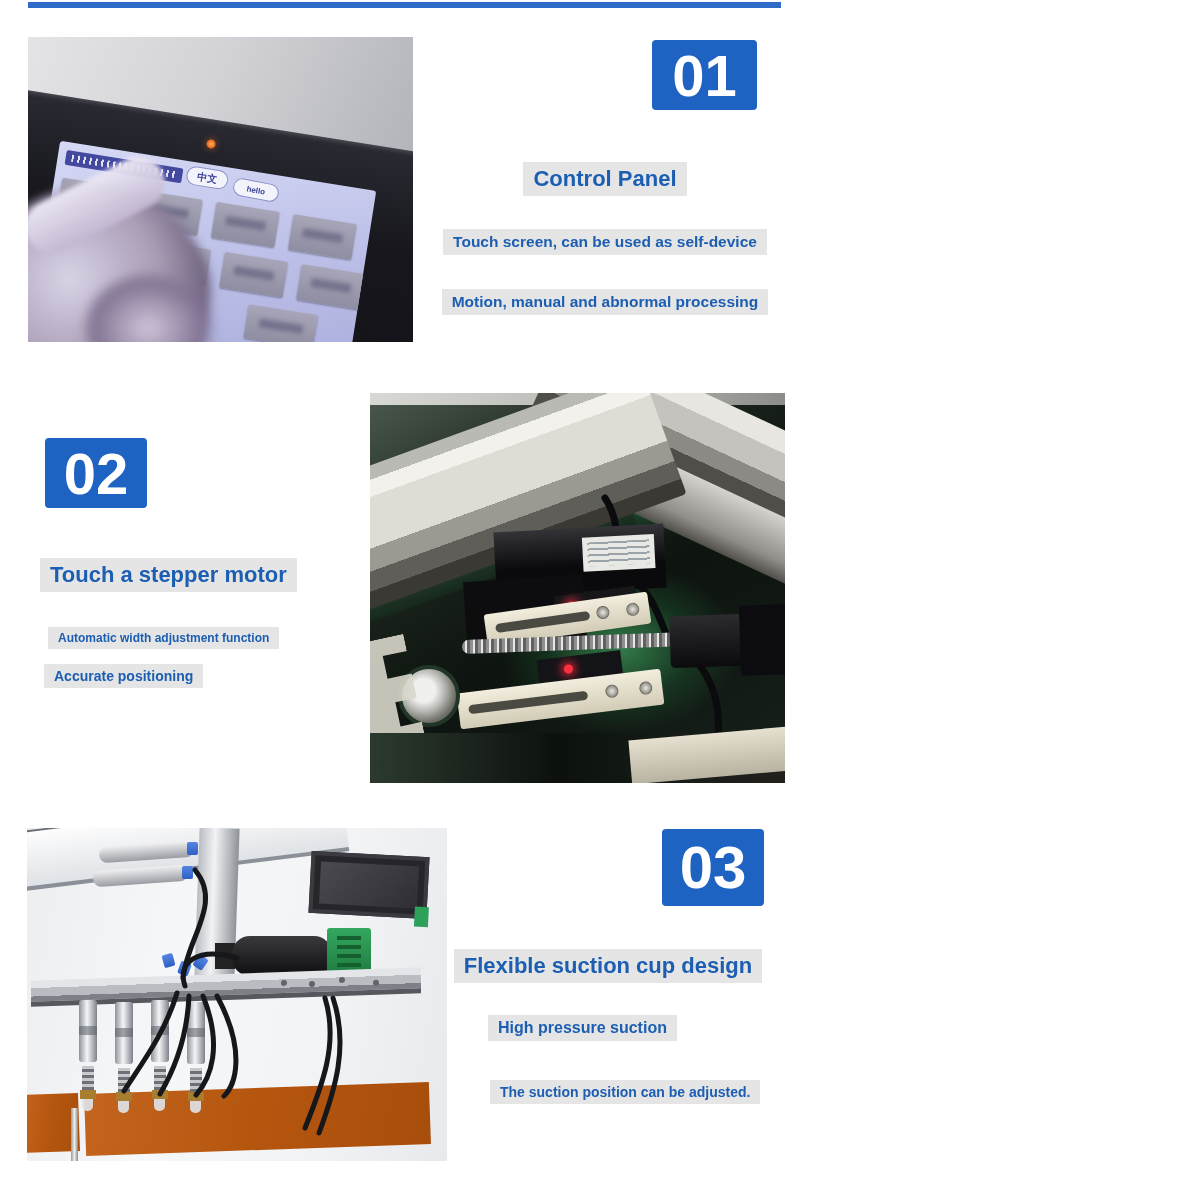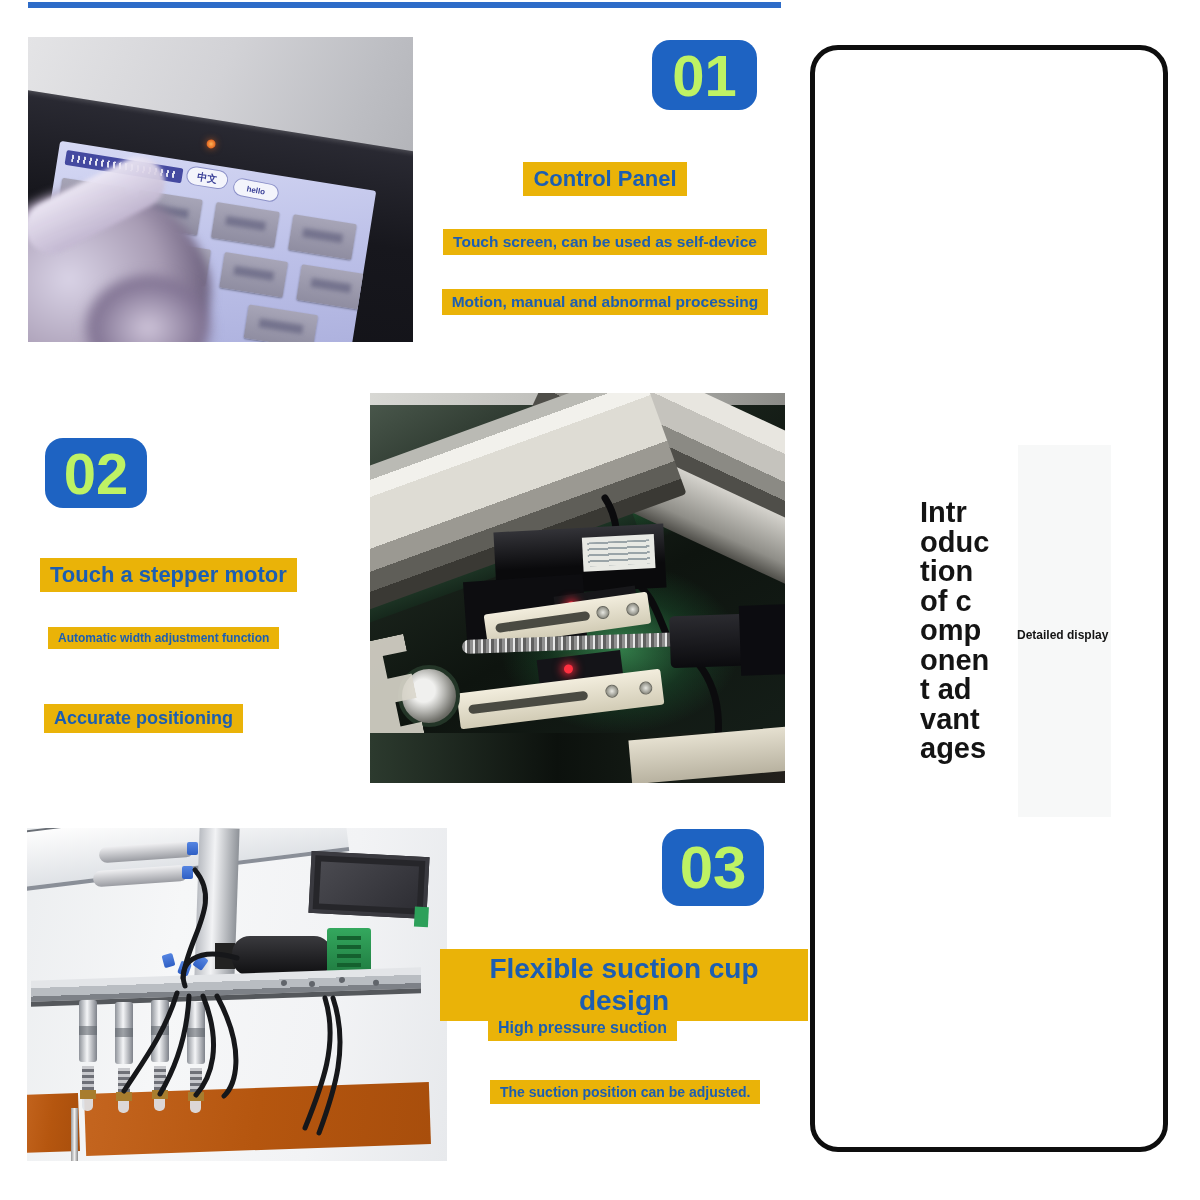--- a/index.html
+++ b/index.html
@@ -4,36 +4,36 @@
 <style>
   * { margin:0; padding:0; box-sizing:border-box; }
   body { background:#ffffff; font-family:"Liberation Sans", sans-serif; }
   .page { position:relative; width:1200px; height:1200px; background:#fff; overflow:hidden; }
 
   
   .top-bar { position:absolute; left:28px; top:2px; width:753px; height:6px; background:#2e6cc8; }
 
   
   .badge { position:absolute; display:flex; align-items:center; justify-content:center;
-           background:#1e63c2; color:#bef264; font-weight:700; border-radius:18px; font-size:58px; }
+           background:#1e63c2; color:#ffffff; font-weight:700; border-radius:4px; font-size:58px; }
   .badge1 { left:652px; top:40px;  width:105px; height:70px; }
   .badge2 { left:45px;  top:438px; width:102px; height:70px; }
   .badge3 { left:662px; top:829px; width:102px; height:77px; font-size:60px; }
 
   
   .sec-title, .sec-line { position:absolute; color:#1c5eb2; font-weight:700; }
-  .sec-title span, .sec-line span { display:inline-block; background:#eab308; padding:4px 10px; }
+  .sec-title span, .sec-line span { display:inline-block; background:#e5e5e5; padding:4px 10px; }
   .center { text-align:center; }
   .t1  { left:420px; top:162px; width:370px; font-size:22px; }
   .l1a { left:420px; top:229px; width:370px; font-size:15.5px; }
   .l1b { left:420px; top:289px; width:370px; font-size:15.5px; }
   .t2  { left:40px;  top:558px; font-size:22px; }
   .l2a { left:48px;  top:627px; font-size:12px; }
-  .l2b { left:44px;  top:704px; font-size:18px; }
-  .t3  { left:440px; top:949px; width:368px; font-size:28px; }
+  .l2b { left:44px;  top:664px; font-size:14px; }
+  .t3  { left:424px; top:949px; width:368px; font-size:22px; }
   .l3a { left:488px; top:1015px; font-size:16px; }
   .l3b { left:490px; top:1080px; font-size:14px; }
 
   
   .right-panel { position:absolute; left:810px; top:45px; width:358px; height:1107px;
                  border:5px solid #0e0e0e; border-radius:28px; background:#fff; }
   .panel-shade { position:absolute; left:203px; top:395px; width:93px; height:372px; background:#f7f8f8; }
   .vertical-title { position:absolute; left:105px; top:448px; width:90px; white-space:pre-line;
                     font-size:29px; line-height:29.5px; font-weight:700; color:#141414; }
   .panel-subtitle { position:absolute; left:202px; top:578px; font-size:12px; font-weight:700; color:#141414; }
@@ -308,27 +308,14 @@
       <path d="M210,130 C170,118 150,135 158,158" stroke="#16171a" stroke-width="5" fill="none" stroke-linecap="round"></path>
       <path d="M298,170 C312,215 295,258 278,300" stroke="#16171a" stroke-width="5" fill="none" stroke-linecap="round"></path>
       <path d="M306,170 C322,218 308,262 292,305" stroke="#16171a" stroke-width="5" fill="none" stroke-linecap="round"></path>
     </svg>
   </div>
   <div class="badge badge3">03</div>
   <div class="sec-title t3 center"><span>Flexible suction cup design</span></div>
   <div class="sec-line l3a"><span>High pressure suction</span></div>
   <div class="sec-line l3b"><span>The suction position can be adjusted.</span></div>
 
-  <div class="right-panel">
-    <div class="panel-shade"></div>
-    <div class="vertical-title">Intr
-oduc
-tion
-of c
-omp
-onen
-t ad
-vant
-ages</div>
-    <div class="panel-subtitle">Detailed display</div>
-  </div>
 
 </div>
 
 </body></html>

